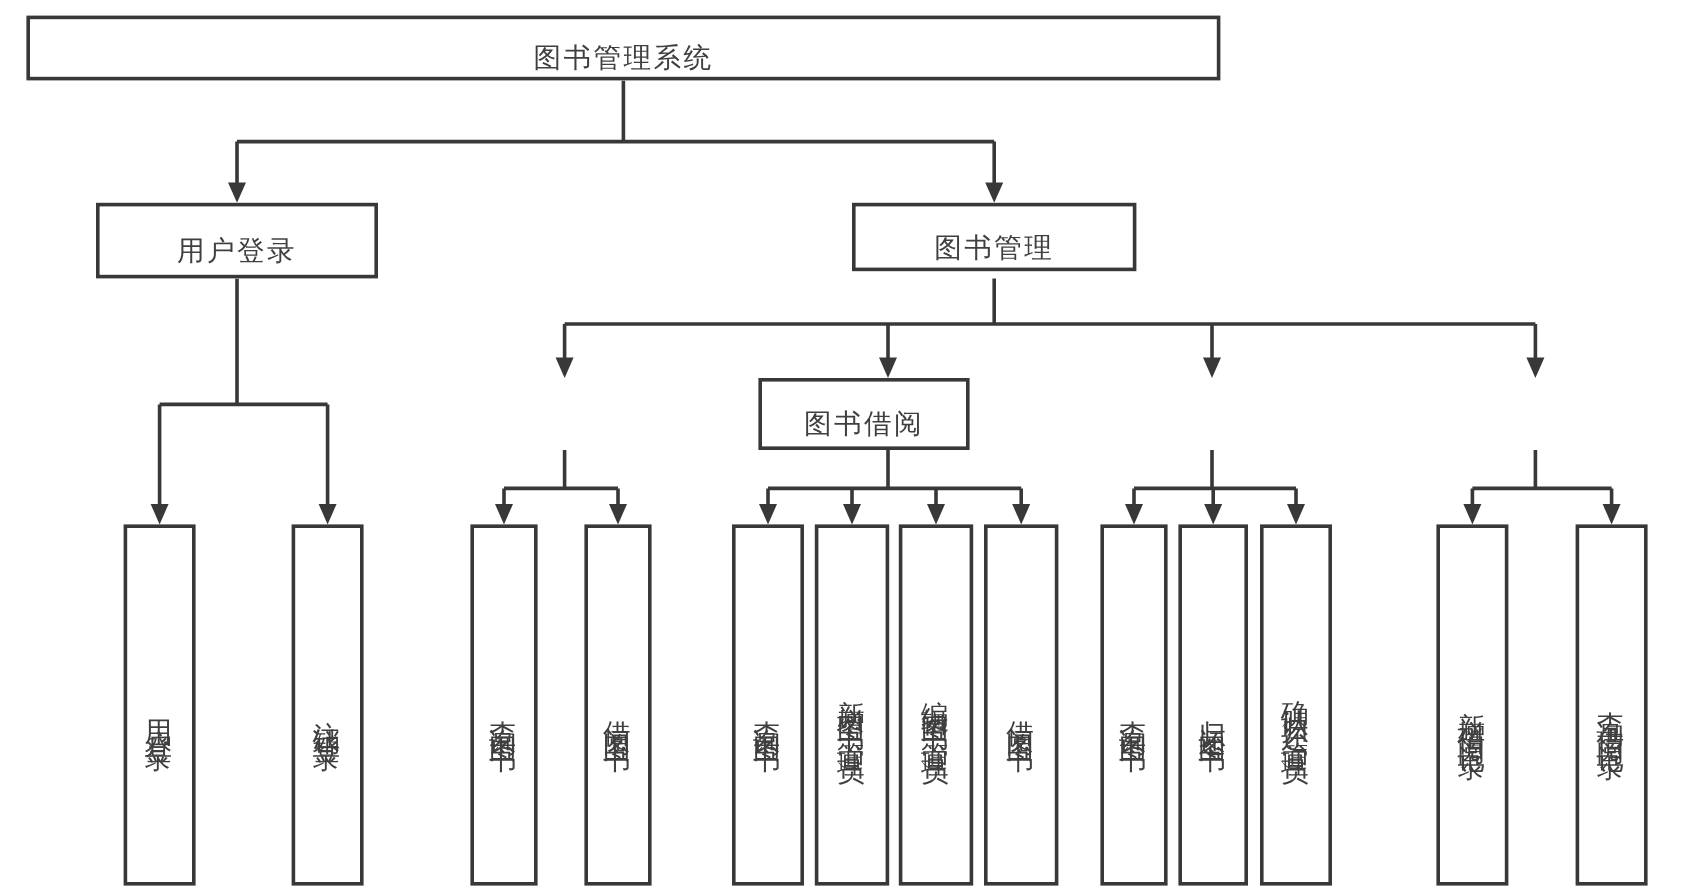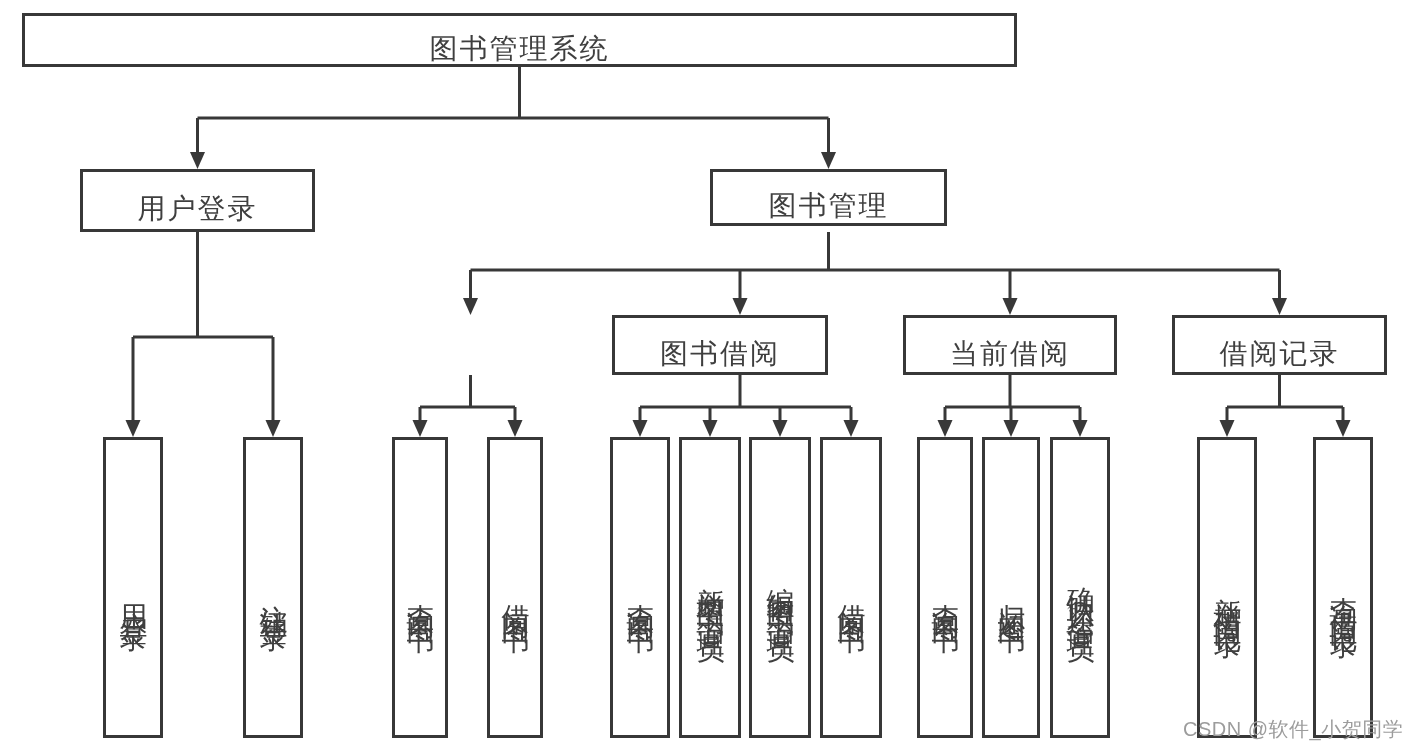--- a/index.html
+++ b/index.html
@@ -8,21 +8,21 @@
     font-family:"Liberation Sans",sans-serif;overflow:hidden;
   }
   .connectors{position:absolute;left:0;top:0;width:1405px;height:747px;pointer-events:none;}
   .connectors path{stroke:var(--line,#383838);stroke-width:3;fill:none;}
   .connectors polygon{fill:var(--line,#383838);stroke:none;}
   .box{
     position:absolute;box-sizing:border-box;border:3px solid var(--line,#383838);
     background:#fff;display:flex;align-items:center;justify-content:center;
   }
   .label{
-    color:var(--ink,#3f3f3f);font-size:28px;letter-spacing:2px;white-space:nowrap;margin-top:17px;
+    color:var(--ink,#3f3f3f);font-size:23px;letter-spacing:2px;white-space:nowrap;margin-top:17px;
   }
   .v .label{
     writing-mode:vertical-lr;text-orientation:mixed;letter-spacing:7px;white-space:normal;
   }
   .watermark{
     position:absolute;left:1183px;top:716px;font-size:20px;letter-spacing:.5px;
     color:var(--watermark_gray,#9c9c9c);z-index:5;white-space:nowrap;
   }
 </style>
 </head>
@@ -84,28 +84,22 @@
     <span class="label">图书管理系统</span>
   </div>
 
   <div class="box h" style="left:80px;top:169px;width:235px;height:63px">
     <span class="label">用户登录</span>
   </div>
   <div class="box h" style="left:710px;top:169px;width:237px;height:57px">
     <span class="label">图书管理</span>
   </div>
 
-  <div class="box h" style="left:612px;top:315px;width:216px;height:60px">
+  <div class="box h" style="left:632px;top:315px;width:176px;height:60px">
     <span class="label">图书借阅</span>
-  </div>
-  <div class="box h" style="left:903px;top:315px;width:214px;height:60px">
-    <span class="label">当前借阅</span>
-  </div>
-  <div class="box h" style="left:1172px;top:315px;width:215px;height:60px">
-    <span class="label">借阅记录</span>
   </div>
 
   <div class="box v" style="left:103px;top:437px;width:60px;height:301px">
     <span class="label">用户登录</span>
   </div>
   <div class="box v" style="left:243px;top:437px;width:60px;height:301px">
     <span class="label">注销登录</span>
   </div>
 
   <div class="box v" style="left:392px;top:437px;width:56px;height:301px">
@@ -138,14 +132,13 @@
     <span class="label">确认归还（管理员）</span>
   </div>
 
   <div class="box v" style="left:1197px;top:437px;width:60px;height:301px">
     <span class="label">新增借阅记录</span>
   </div>
   <div class="box v" style="left:1313px;top:437px;width:60px;height:301px">
     <span class="label">查询借阅记录</span>
   </div>
 
-  <div class="watermark">CSDN @软件_小贺同学</div>
 </div>
 
 </body></html>

